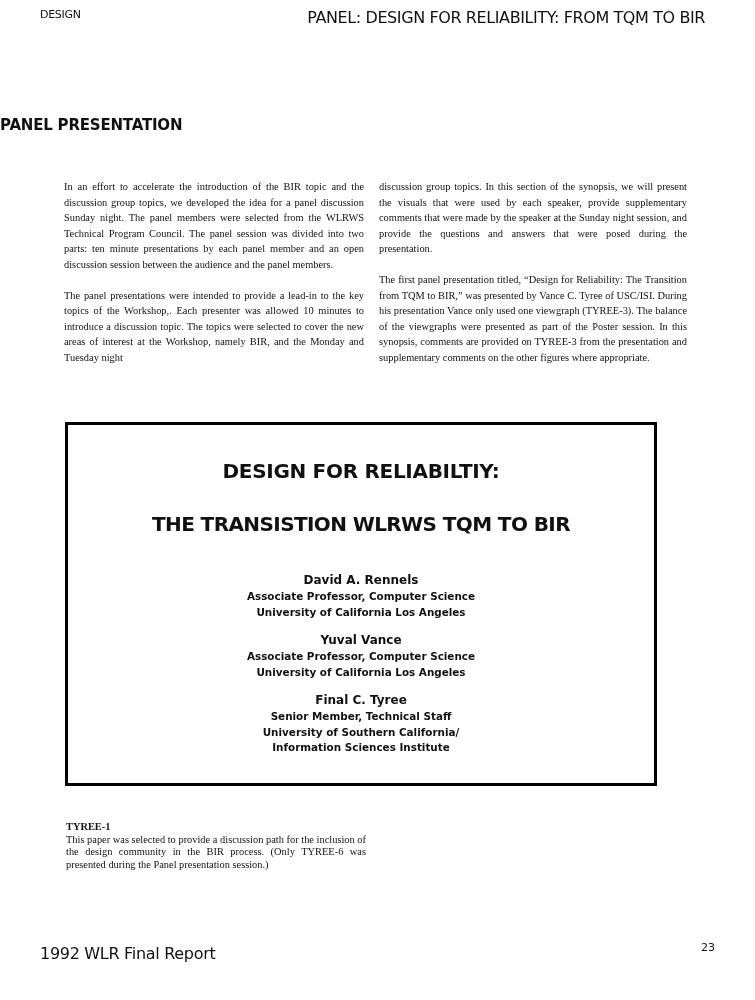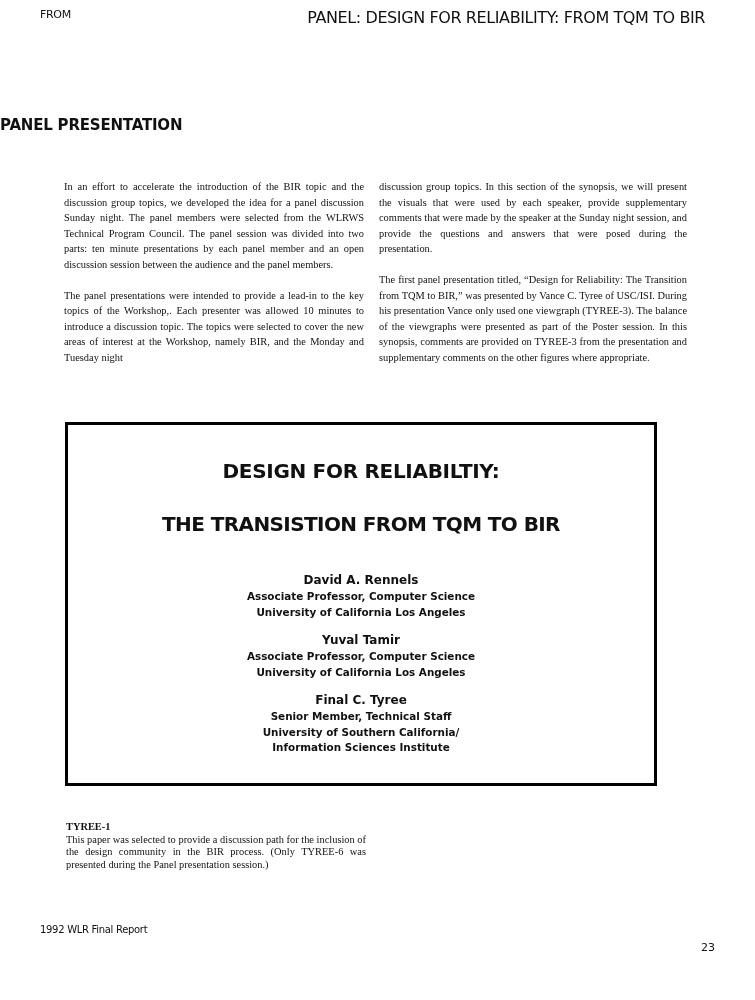--- a/index.html
+++ b/index.html
@@ -21,52 +21,52 @@
     .fig-title1 { position: absolute; left: 0; width: 100%; top: 34px; text-align: center; font-weight: bold; font-size: 20px; letter-spacing: -0.3px; }
     .fig-title2 { position: absolute; left: 0; width: 100%; top: 87px; text-align: center; font-weight: bold; font-size: 20px; letter-spacing: -0.6px; }
     .authors { position: absolute; left: 0; width: 100%; top: 146px; text-align: center; }
     .author { margin-bottom: 11px; }
     .author-name { font-weight: bold; font-size: 12px; line-height: 18px; }
     .author-line { font-weight: bold; font-size: 10.4px; line-height: 15.5px; }
 
     .caption { position: absolute; left: 66px; top: 821px; width: 300px; font-size: 10.4px; line-height: 12.5px; text-align: justify; }
     .caption-label { font-weight: bold; }
 
-    .footer-left { position: absolute; left: 40px; top: 924px; font-size: 10px; letter-spacing: -0.3px; text-align: right; }
+    .footer-left { position: absolute; left: 40px; top: 944px; font-size: 16px; letter-spacing: -0.3px; text-align: right; }
     .footer-right { position: absolute; right: 40px; top: 941px; font-size: 11px; }
   </style>
 </head>
 <body>
 
-<div class="running-head-left sans">FROM</div>
+<div class="running-head-left sans">DESIGN</div>
 <div class="running-head-right sans">PANEL: DESIGN FOR RELIABILITY: FROM TQM TO BIR</div>
 
 <div class="section-title sans">PANEL PRESENTATION</div>
 
 <div class="col col-left serif">
   <p>In an effort to accelerate the introduction of the BIR topic and the discussion group topics, we developed the idea for a panel discussion Sunday night. The panel members were selected from the WLRWS Technical Program Council. The panel session was divided into two parts: ten minute presentations by each panel member and an open discussion session between the audience and the panel members.</p>
   <p>The panel presentations were intended to provide a lead-in to the key topics of the Workshop,. Each presenter was allowed 10 minutes to introduce a discussion topic. The topics were selected to cover the new areas of interest at the Workshop, namely BIR, and the Monday and Tuesday night</p>
 </div>
 
 <div class="col col-right serif">
   <p>discussion group topics. In this section of the synopsis, we will present the visuals that were used by each speaker, provide supplementary comments that were made by the speaker at the Sunday night session, and provide the questions and answers that were posed during the presentation.</p>
   <p>The first panel presentation titled, “Design for Reliability: The Transition from TQM to BIR,” was presented by Vance C. Tyree of USC/ISI. During his presentation Vance only used one viewgraph (TYREE-3). The balance of the viewgraphs were presented as part of the Poster session. In this synopsis, comments are provided on TYREE-3 from the presentation and supplementary comments on the other figures where appropriate.</p>
 </div>
 
 <div class="figure-box sans">
   <div class="fig-title1">DESIGN FOR RELIABILTIY:</div>
-  <div class="fig-title2">THE TRANSISTION FROM TQM TO BIR</div>
+  <div class="fig-title2">THE TRANSISTION WLRWS TQM TO BIR</div>
   <div class="authors">
     <div class="author">
       <div class="author-name">David A. Rennels</div>
       <div class="author-line">Associate Professor, Computer Science</div>
       <div class="author-line">University of California Los Angeles</div>
     </div>
     <div class="author">
-      <div class="author-name">Yuval Tamir</div>
+      <div class="author-name">Yuval Vance</div>
       <div class="author-line">Associate Professor, Computer Science</div>
       <div class="author-line">University of California Los Angeles</div>
     </div>
     <div class="author">
       <div class="author-name">Final C. Tyree</div>
       <div class="author-line">Senior Member, Technical Staff</div>
       <div class="author-line">University of Southern California/</div>
       <div class="author-line">Information Sciences Institute</div>
     </div>
   </div>

